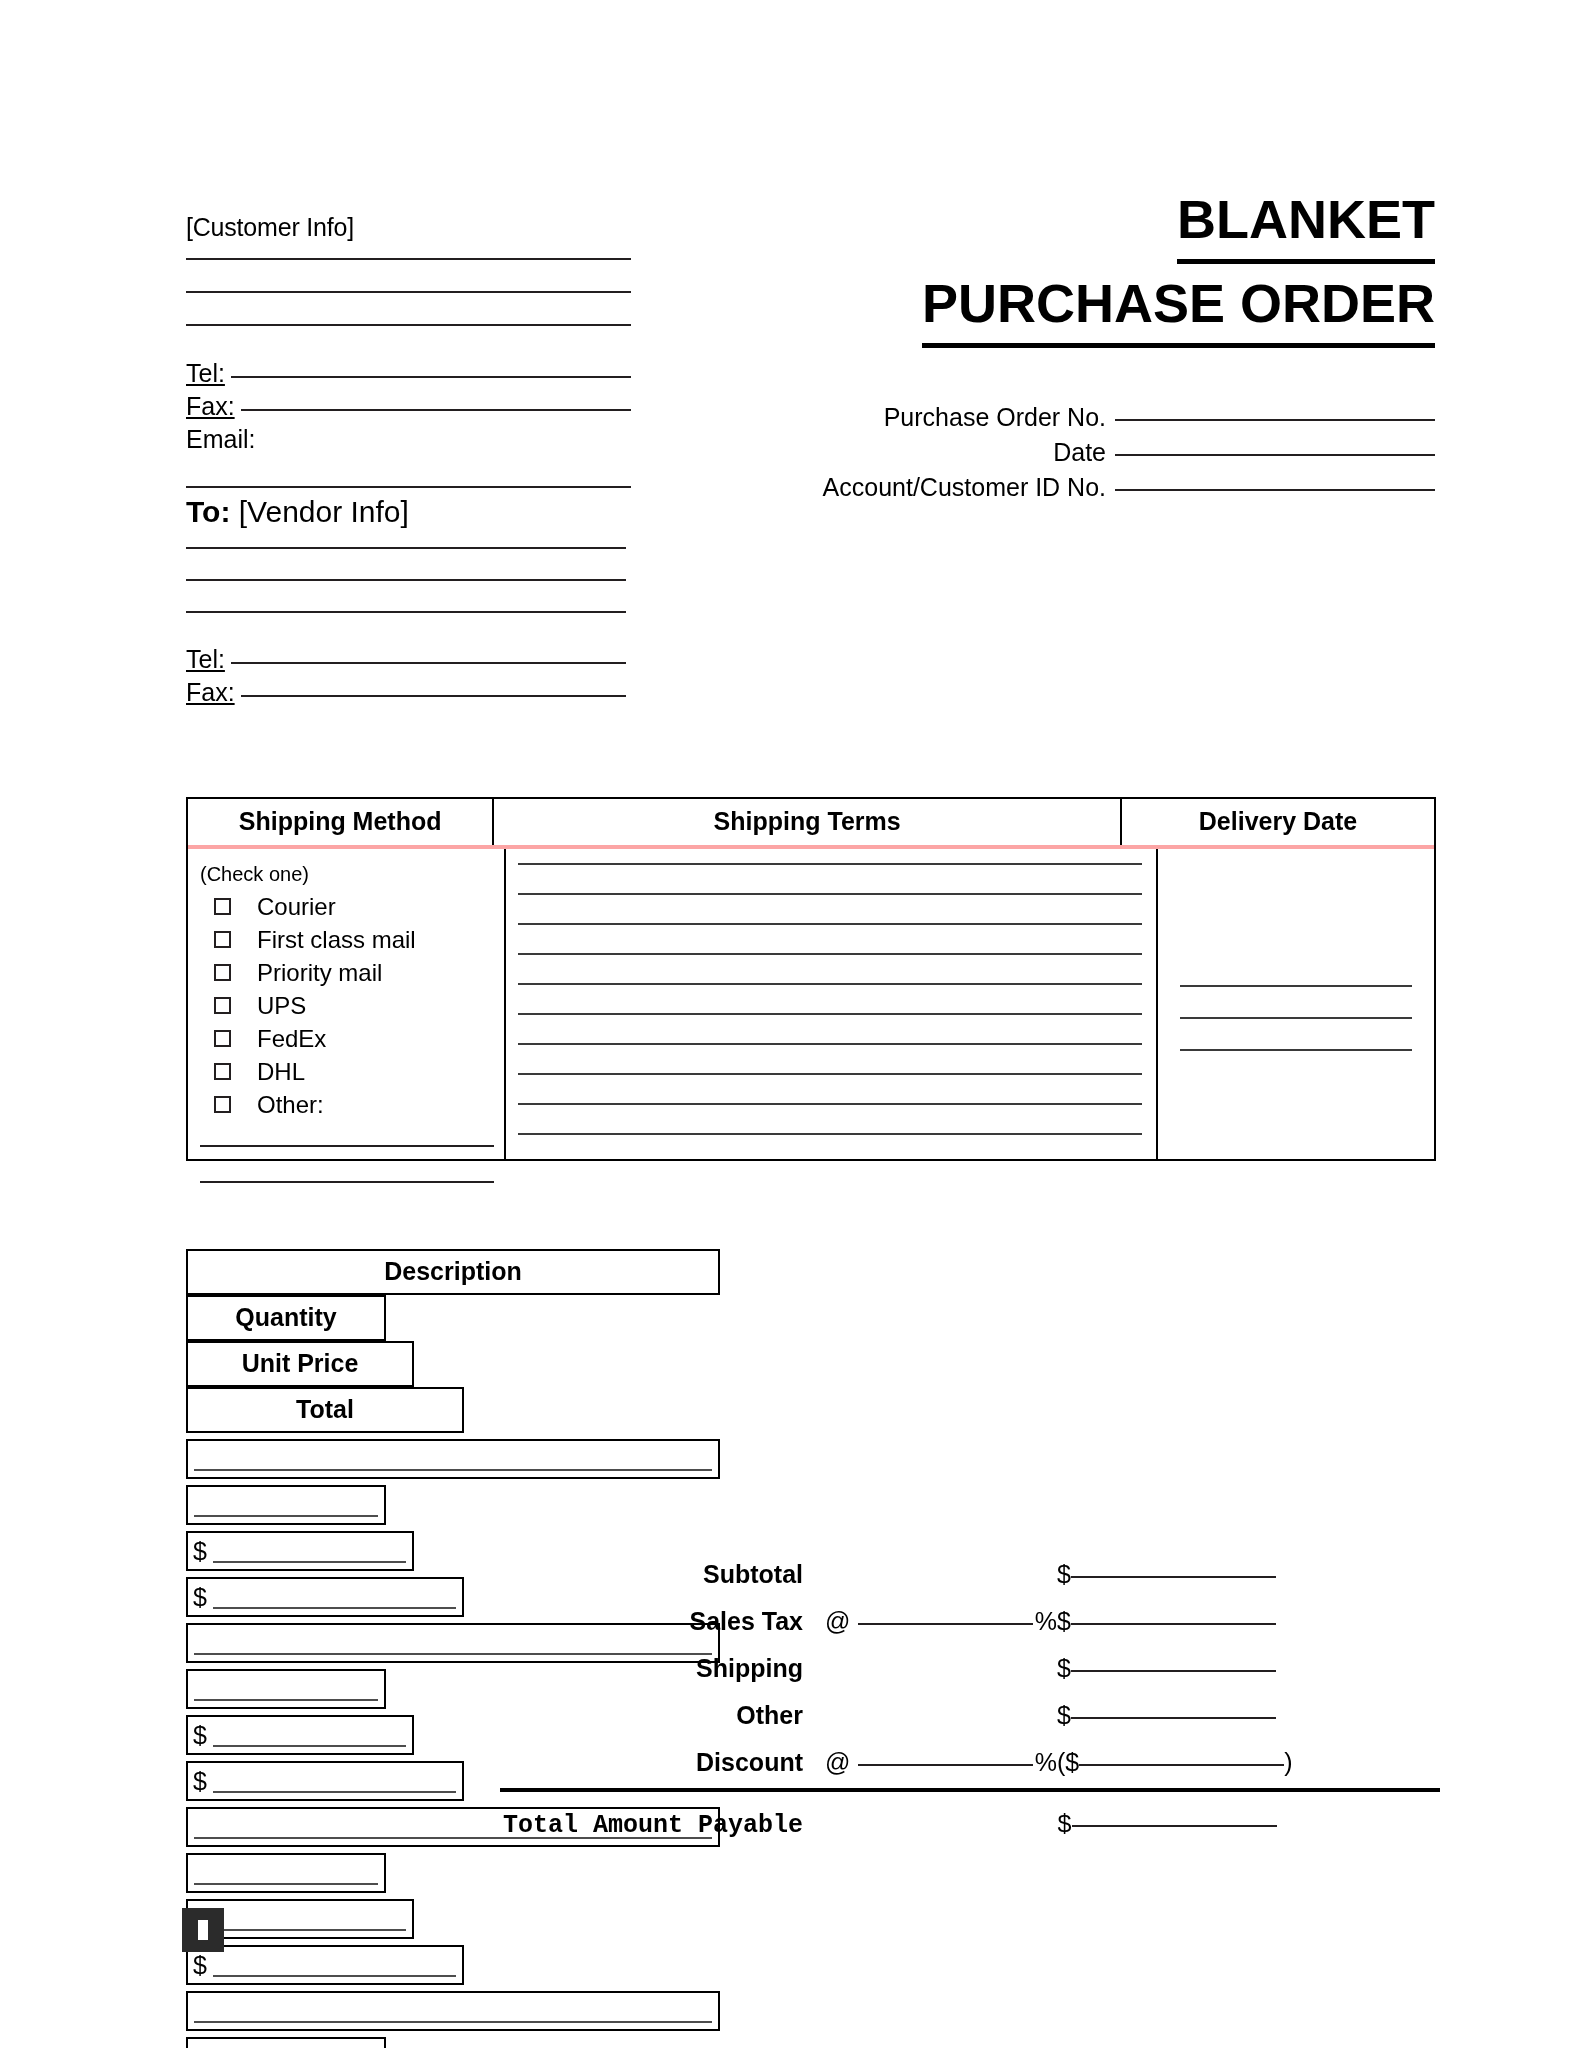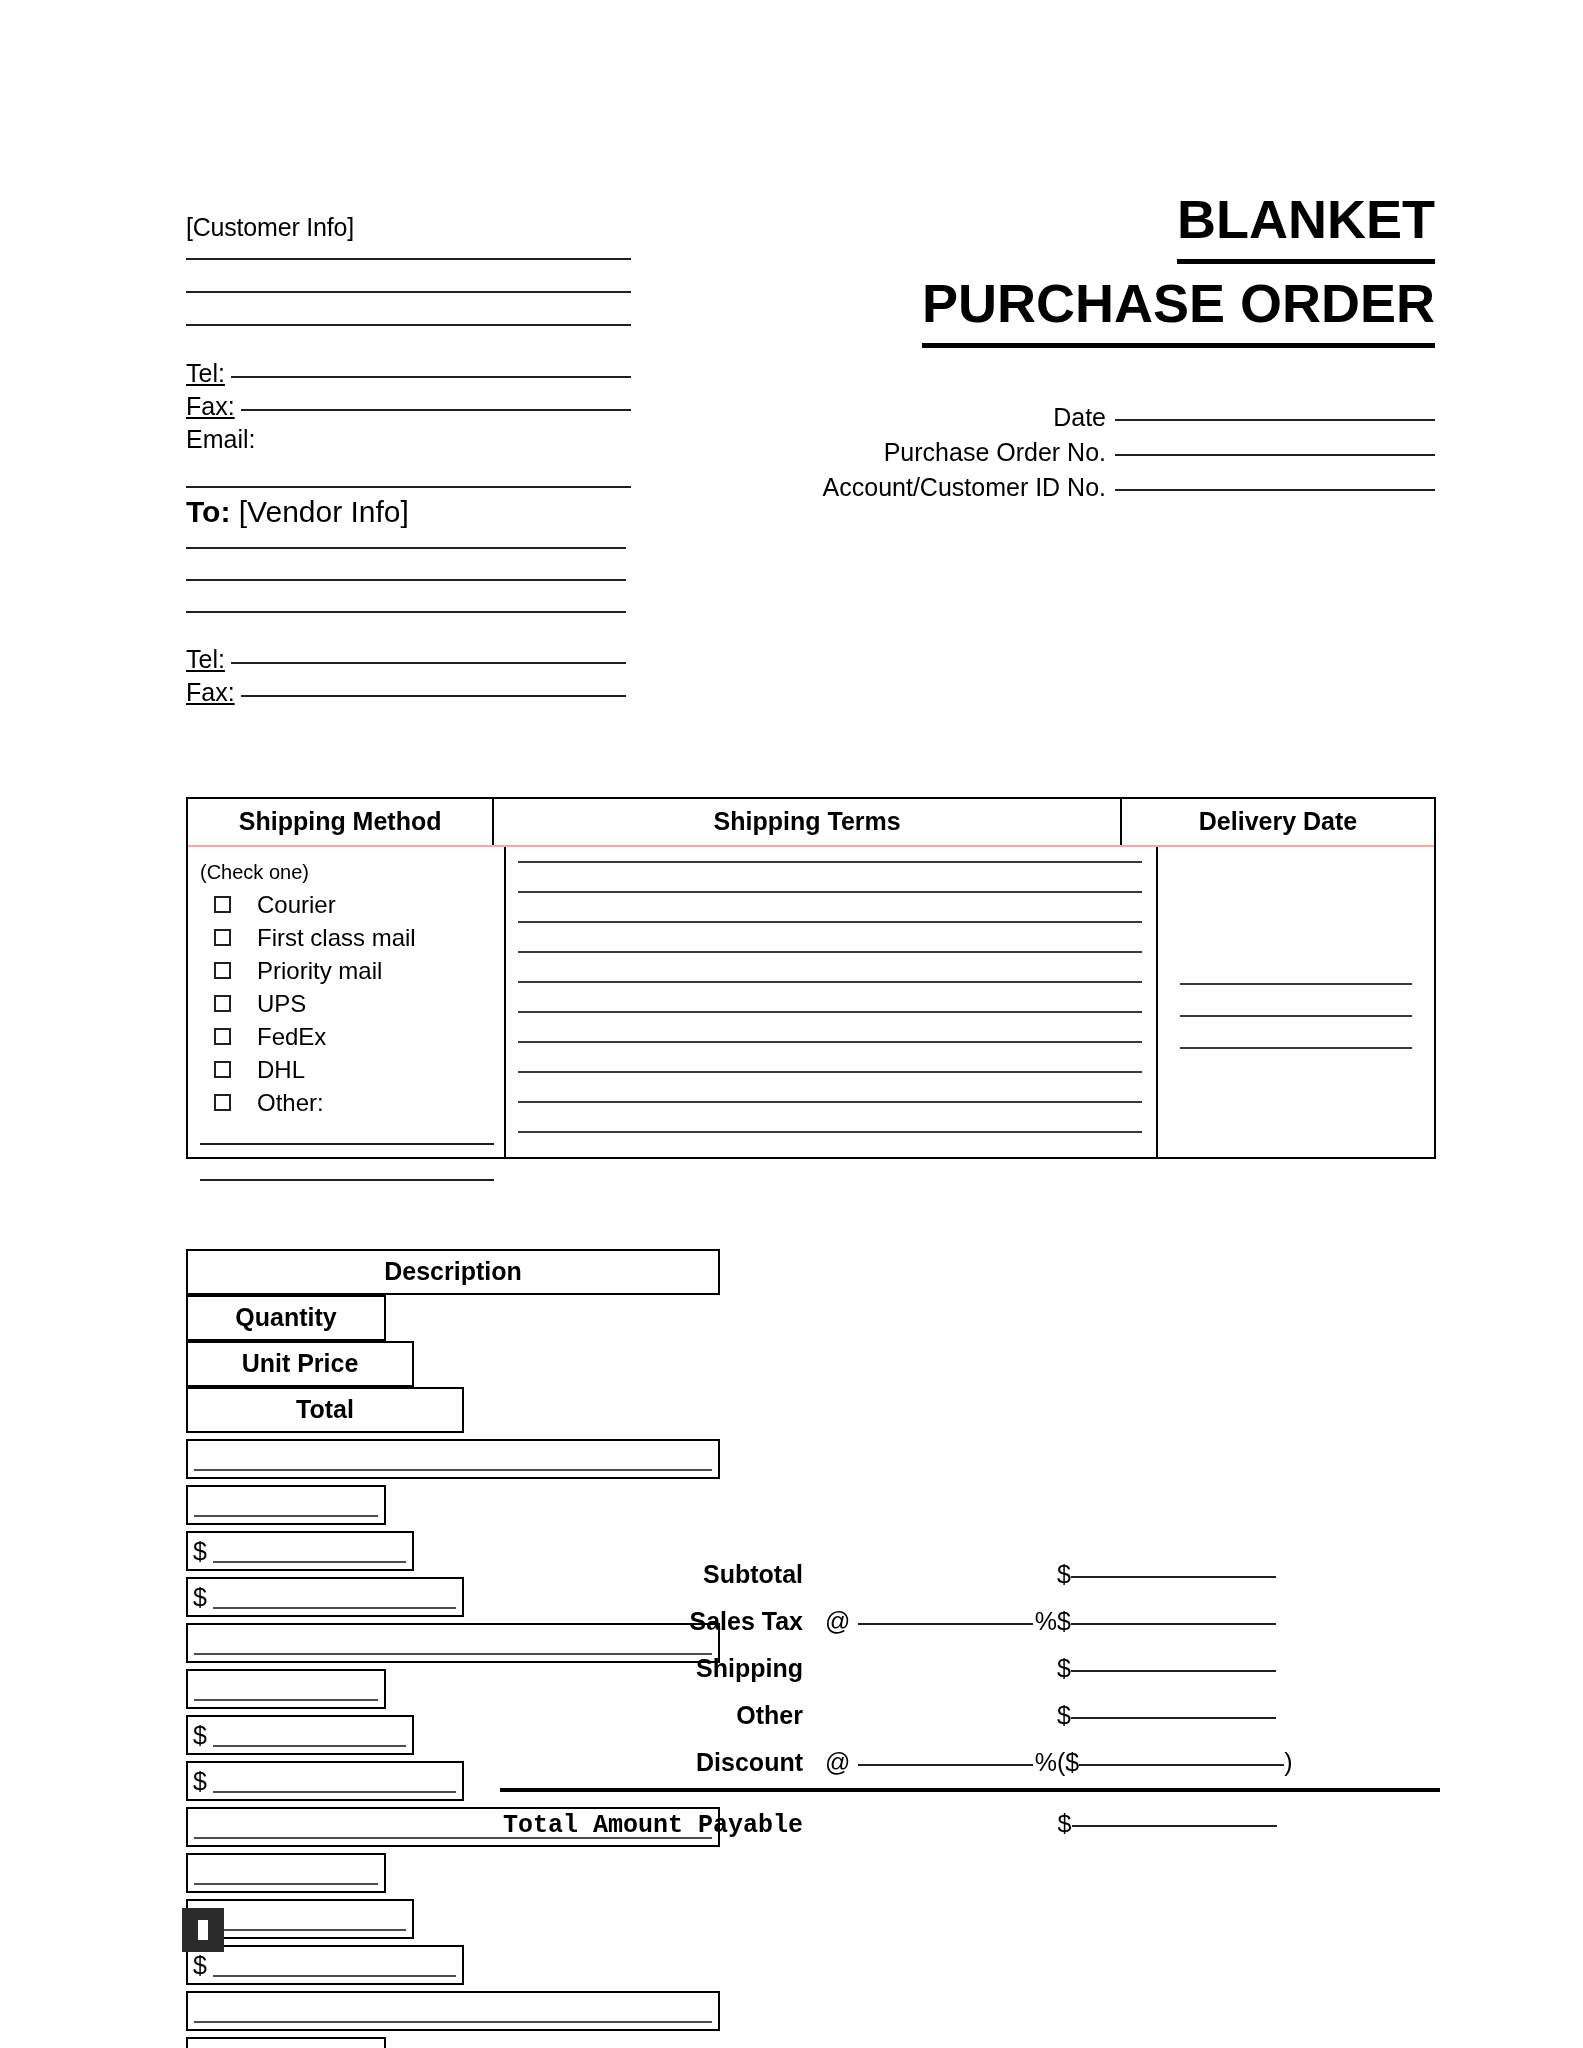--- a/index.html
+++ b/index.html
@@ -125,21 +125,21 @@
   .ship-table {
     position: absolute;
     left: 186px;
     top: 797px;
     width: 1250px;
     border: 2px solid #000;
     box-sizing: border-box;
   }
   .ship-head {
     display: flex;
-    border-bottom: 2px solid #fca5a5;
+    border-bottom: 4px solid #fca5a5;
     justify-content: center;
   }
   .ship-head > div {
     font-weight: bold;
     font-size: 25px;
     line-height: 38px;
     text-align: center;
     padding: 3px 0 5px;
     box-sizing: border-box;
   }
@@ -374,25 +374,25 @@
       <span class="fill"></span>
     </div>
     <div class="tf-row">
       <span class="lbl">Fax:</span>
       <span class="fill"></span>
     </div>
   </div>
 
   <div class="meta">
     <div class="meta-row">
+      <span class="mlbl">Purchase Order No.</span>
+      <span class="mfill"></span>
+    </div>
+    <div class="meta-row">
       <span class="mlbl">Date</span>
-      <span class="mfill"></span>
-    </div>
-    <div class="meta-row">
-      <span class="mlbl">Purchase Order No.</span>
       <span class="mfill"></span>
     </div>
     <div class="meta-row">
       <span class="mlbl">Account/Customer ID No.</span>
       <span class="mfill"></span>
     </div>
   </div>
 
   <div class="ship-table">
     <div class="ship-head">

